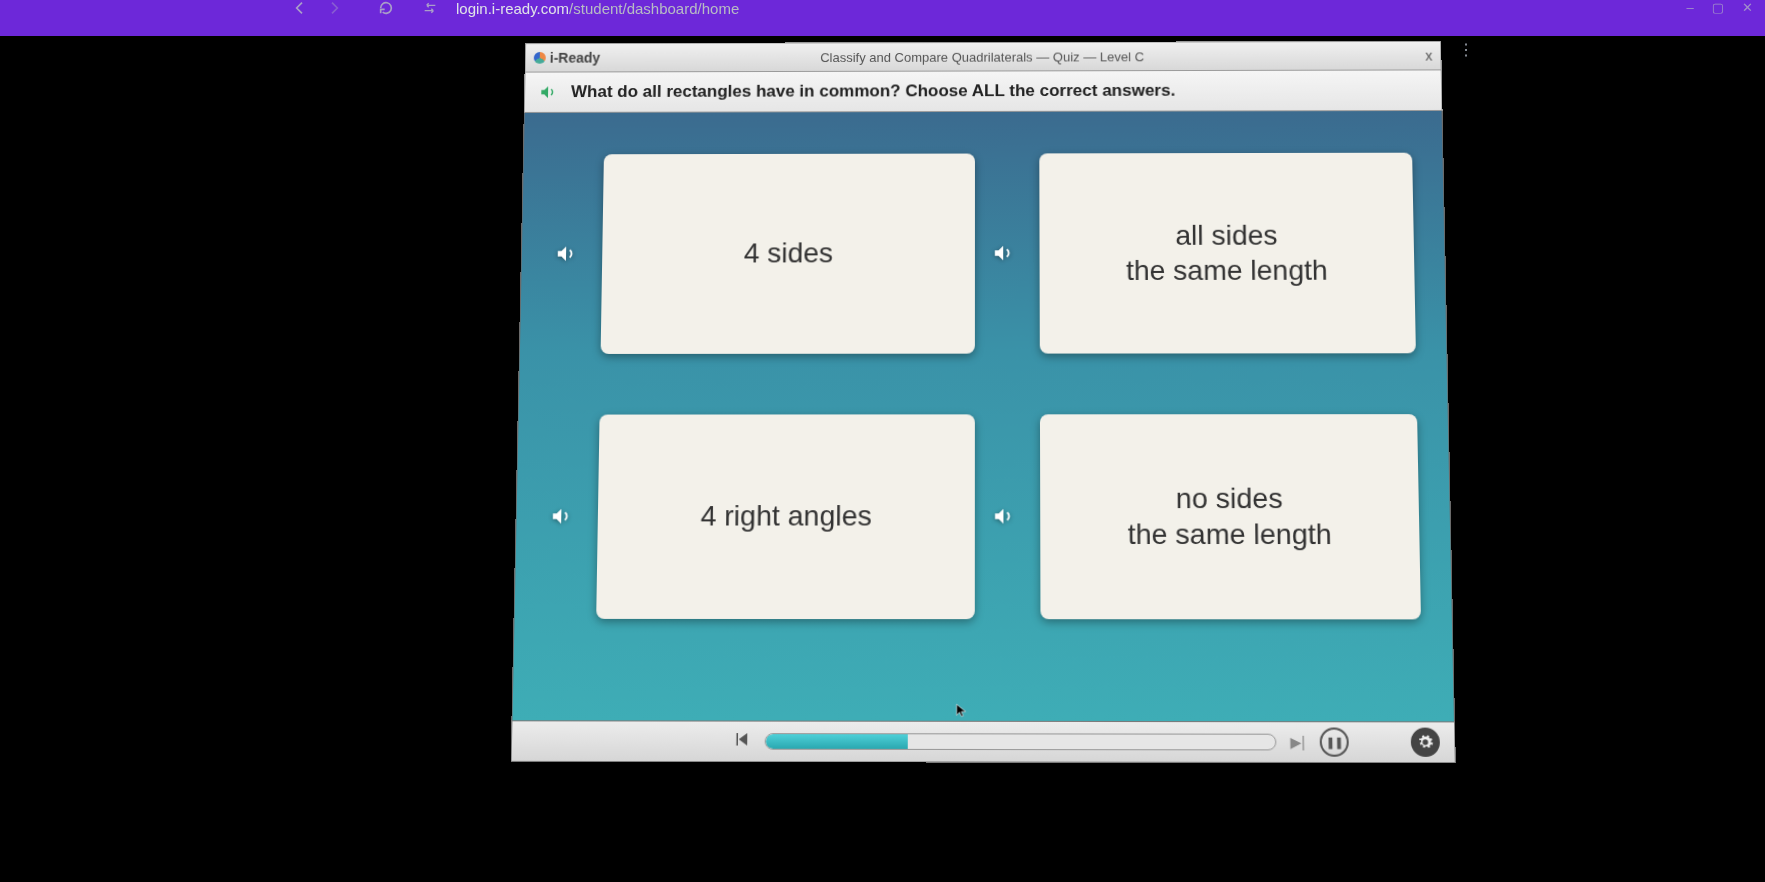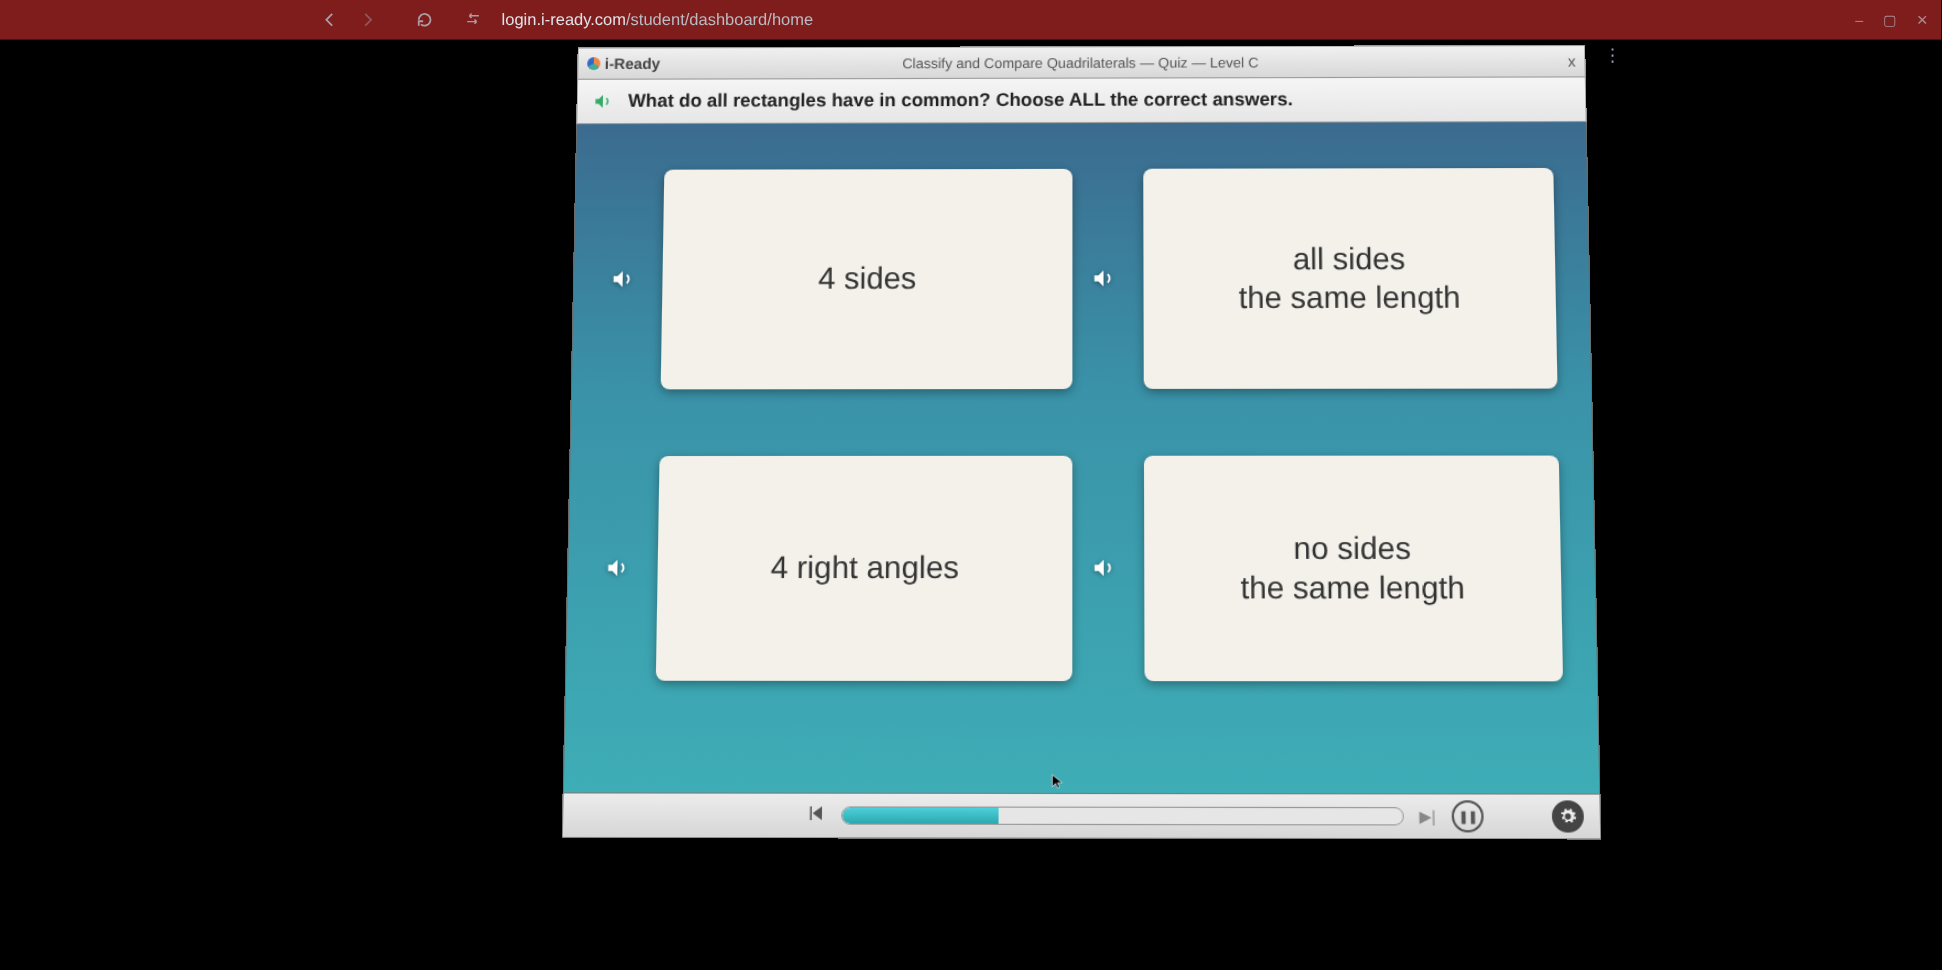--- a/index.html
+++ b/index.html
@@ -10,23 +10,23 @@
       font-family: "Segoe UI", Arial, sans-serif;
       overflow: hidden;
       position: relative;
     }
     .browser-bar {
       position: absolute;
       top: 0;
       left: 0;
       right: 0;
       height: 36px;
-      background: #7f1d1d;
+      background: #6d28d9;
       display: flex;
-      align-items: center;
+      align-items: flex-start;
       padding: 0 12px;
       color: #b8bcc4;
       font-size: 14px;
       gap: 10px;
     }
     .nav-arrows { display: flex; gap: 18px; margin-left: 280px; }
     .nav-ico { width: 16px; height: 16px; opacity: 0.8; cursor: pointer; }
     .reload-ico { margin-left: 18px; margin-right: 18px; cursor: pointer; }
     .site-lock { margin-right: 8px; opacity: 0.8; }
     .url-text { color: #b8bcc4; font-size: 15px; }

